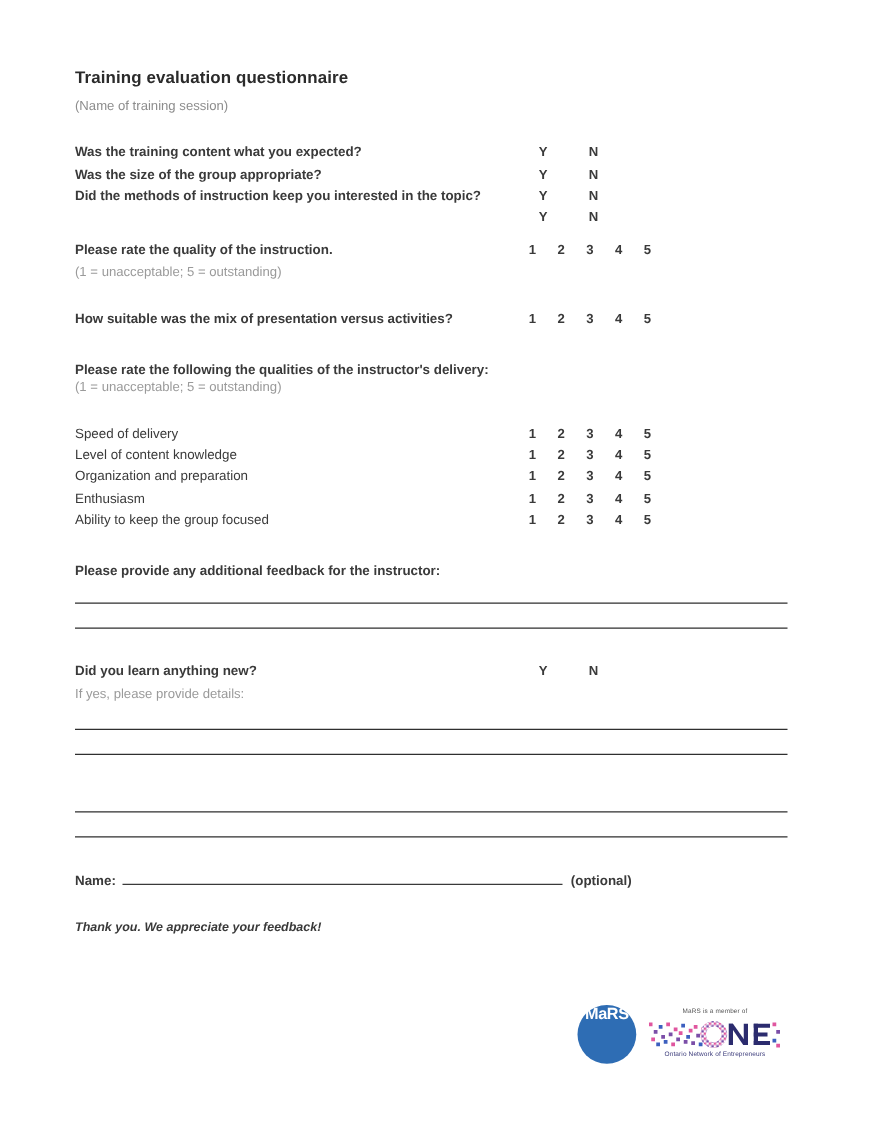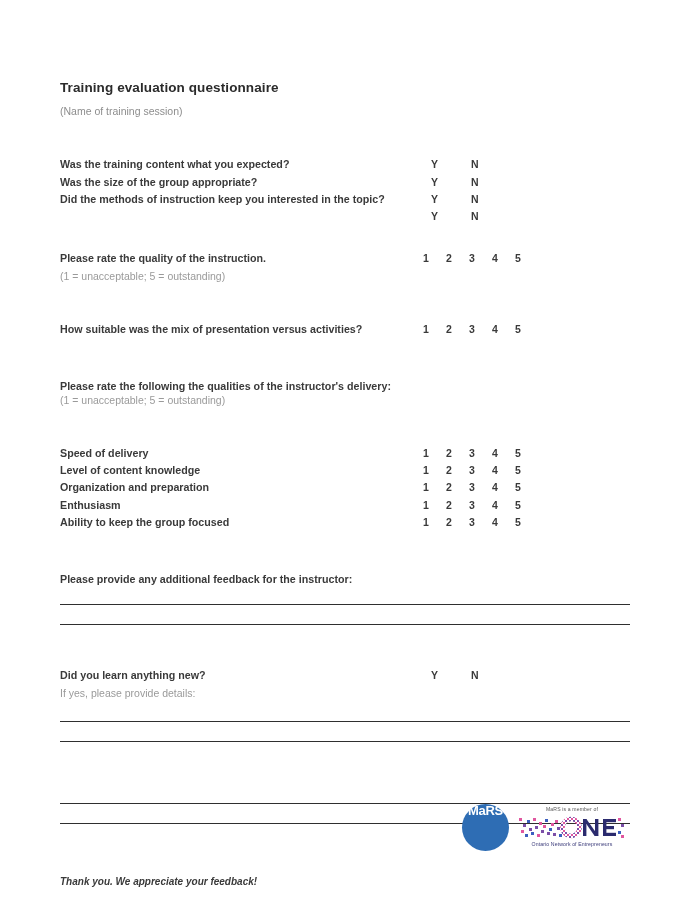--- a/index.html
+++ b/index.html
@@ -19,21 +19,21 @@
   }
   .page {
     position: relative;
     width: 695px;
     height: 900px;
     background: #fff;
   }
   .content {
     position: absolute;
     left: 60px;
-    top: 80px;
+    top: 54px;
     width: 575px;
   }
 
   
   .doc-title {
     font-size: 13.5px;
     font-weight: bold;
     color: #2b2b2b;
     letter-spacing: 0.1px;
     margin: 0 0 7px 0;
@@ -52,21 +52,21 @@
     align-items: baseline;
     line-height: 1.62;
   }
   .q-text {
     font-size: 10.7px;
     font-weight: bold;
     color: #3a3a3a;
     flex: 0 0 auto;
   }
   .q-text.normal {
-    font-weight: bold;
+    font-weight: normal;
   }
   .hint {
     font-size: 10.5px;
     color: #9a9a9a;
     font-weight: normal;
     line-height: 1.62;
   }
 
   
   .yn {
@@ -87,21 +87,21 @@
     display: flex;
     font-size: 10.5px;
     font-weight: bold;
     color: #3a3a3a;
   }
   .scale span {
     width: 23px;
     text-align: left;
   }
 
-  .block { position: relative; margin-top: 16px; }
+  .block { position: relative; }
   .gap-md { height: 20px; }
   .gap-lg { height: 26px; }
 
   
   .rule {
     width: 570px;
     height: 0;
     border-top: 1.6px solid #2f2f2f;
   }
   .rule-spacer { height: 19px; }
@@ -357,20 +357,25 @@
 
     <div class="block">
       <div class="rule-spacer"></div>
       <div class="rule"></div>
       <div class="rule-spacer"></div>
       <div class="rule"></div>
     </div>
 
     <div class="gap-lg"></div>
 
+    <div class="name-row">
+      <span>Name:</span>
+      <span class="name-rule" placeholder=""></span>
+      <span>(optional)</span>
+    </div>
 
     <div class="gap-lg"></div>
 
     <div class="thanks">Thank you. We appreciate your feedback!</div>
 
   </div>
 
   <div class="footer">
 
     <div class="mars-logo">

